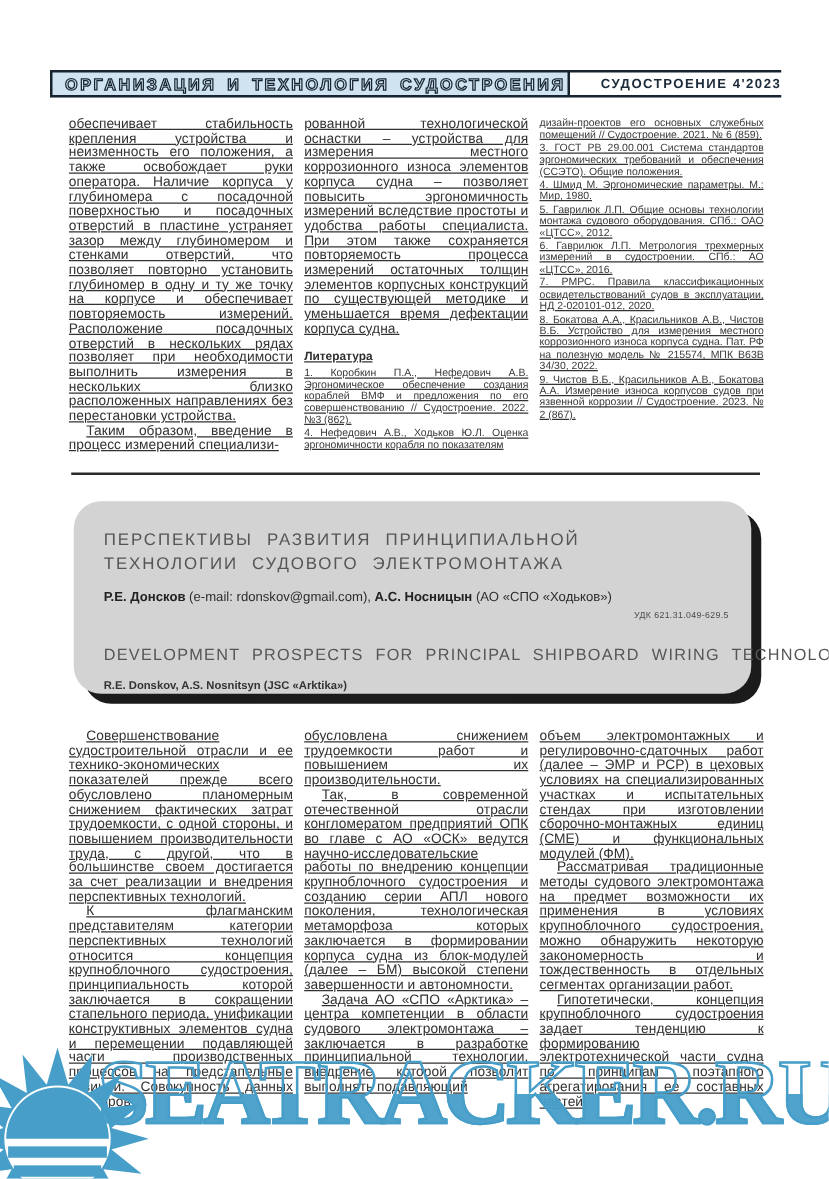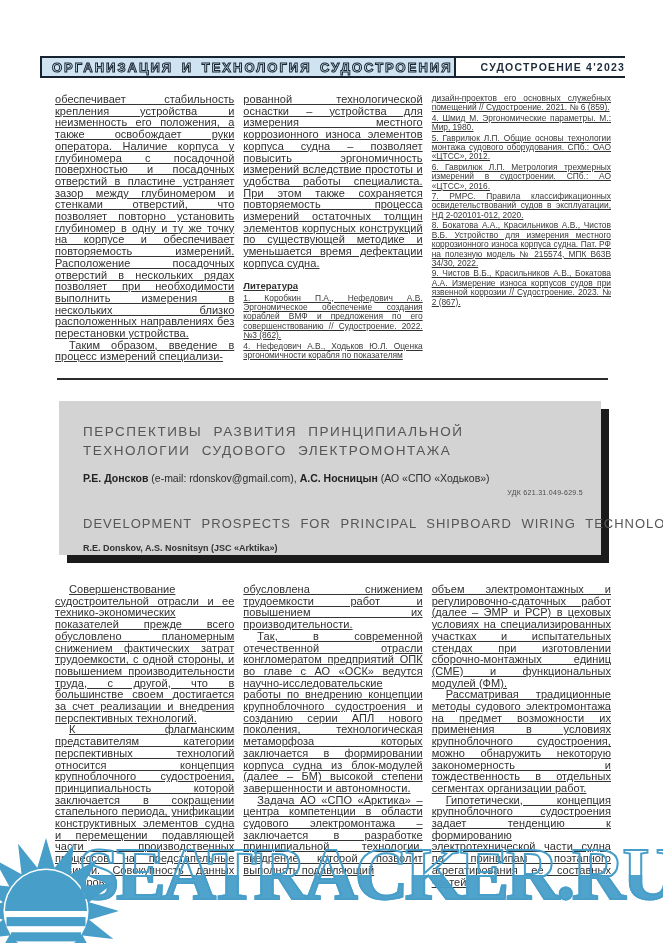--- a/index.html
+++ b/index.html
@@ -35,20 +35,21 @@
   .refs{font-size:8.4px;line-height:9.4px;text-align:justify;color:#3a3a3a;}
   .refs p{margin:0 0 1px 0;}
   .lit-head{font-size:9.5px;font-weight:bold;color:#2e2e2e;margin:10px 0 3px 0;}
   
   .rule{position:absolute;left:57px;top:378px;width:551px;border-top:2px solid #2b2b2b;height:0;}
   
   .title-box{
     position:absolute;left:59px;top:401px;width:542px;height:154px;box-sizing:border-box;
     background:#d3d3d3;box-shadow:8px 8px 0 #1b1b1b;
     padding:21px 18px 0 24px;
+    border-radius:22px;
   }
   .t-ru{font-size:13.5px;line-height:19px;letter-spacing:1.5px;word-spacing:6px;color:#555;white-space:nowrap;}
   .t-authors{margin-top:12px;font-size:10.5px;color:#2d2d2d;white-space:nowrap;}
   .t-authors b{color:#222;}
   .t-udc{margin-top:5px;text-align:right;font-size:7px;color:#4a4a4a;letter-spacing:0.3px;}
   .t-en{margin-top:20px;font-size:13px;letter-spacing:1px;word-spacing:5px;color:#565656;white-space:nowrap;}
   .t-en-authors{margin-top:12px;font-size:9px;font-weight:bold;color:#333;}
   
   .pageno{position:absolute;left:50px;top:893px;font-size:13px;font-weight:bold;color:#2a5575;z-index:1;}
   
@@ -88,20 +89,21 @@
         <p>рованной технологической оснастки – устройства для измерения местного коррозионного износа элементов корпуса судна – позволяет повысить эргономичность измерений вследствие простоты и удобства работы специалиста. При этом также сохраняется повторяемость процесса измерений остаточных толщин элементов корпусных конструкций по существующей методике и уменьшается время дефектации корпуса судна.</p>
       </div>
       <div class="lit-head">Литература</div>
       <div class="refs">
         <p>1. Коробкин П.А., Нефедович А.В. Эргономическое обеспечение создания кораблей ВМФ и предложения по его совершенствованию // Судостроение. 2022. №3 (862).</p>
         <p>4. Нефедович А.В., Ходьков Ю.Л. Оценка эргономичности корабля по показателям</p>
       </div>
     </div>
     <div class="col refs">
       <p>дизайн-проектов его основных служебных помещений // Судостроение. 2021. № 6 (859).</p>
+      <p>3. ГОСТ РВ 29.00.001 Система стандартов эргономических требований и обеспечения (ССЭТО). Общие положения.</p>
       <p>4. Шмид М. Эргономические параметры. М.: Мир, 1980.</p>
       <p>5. Гаврилюк Л.П. Общие основы технологии монтажа судового оборудования. СПб.: ОАО «ЦТСС», 2012.</p>
       <p>6. Гаврилюк Л.П. Метрология трехмерных измерений в судостроении. СПб.: АО «ЦТСС», 2016.</p>
       <p>7. РМРС. Правила классификационных освидетельствований судов в эксплуатации, НД 2-020101-012, 2020.</p>
       <p>8. Бокатова А.А., Красильников А.В., Чистов В.Б. Устройство для измерения местного коррозионного износа корпуса судна. Пат. РФ на полезную модель № 215574, МПК B63B 34/30, 2022.</p>
       <p>9. Чистов В.Б., Красильников А.В., Бокатова А.А. Измерение износа корпусов судов при язвенной коррозии // Судостроение. 2023. № 2 (867).</p>
     </div>
   </div>
 
   <div class="rule"></div>

